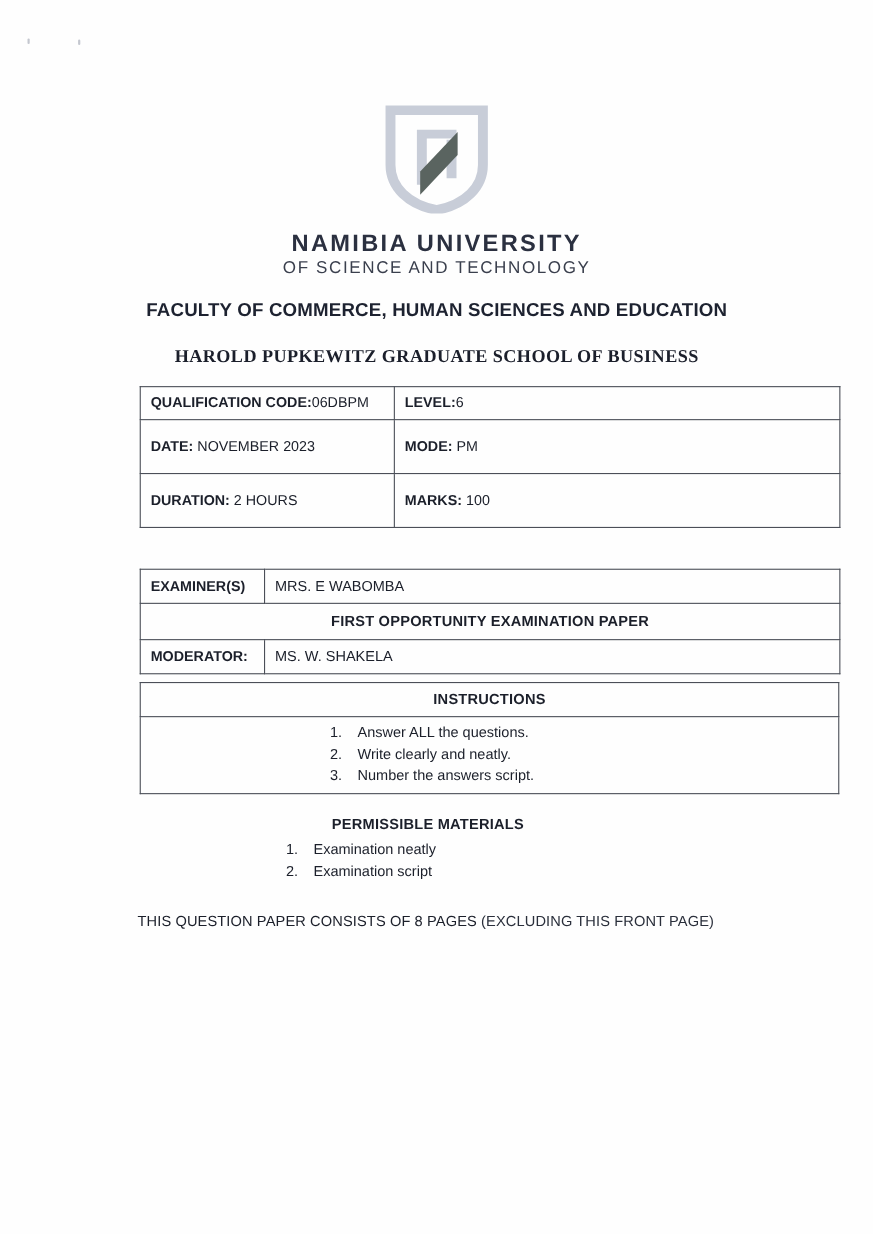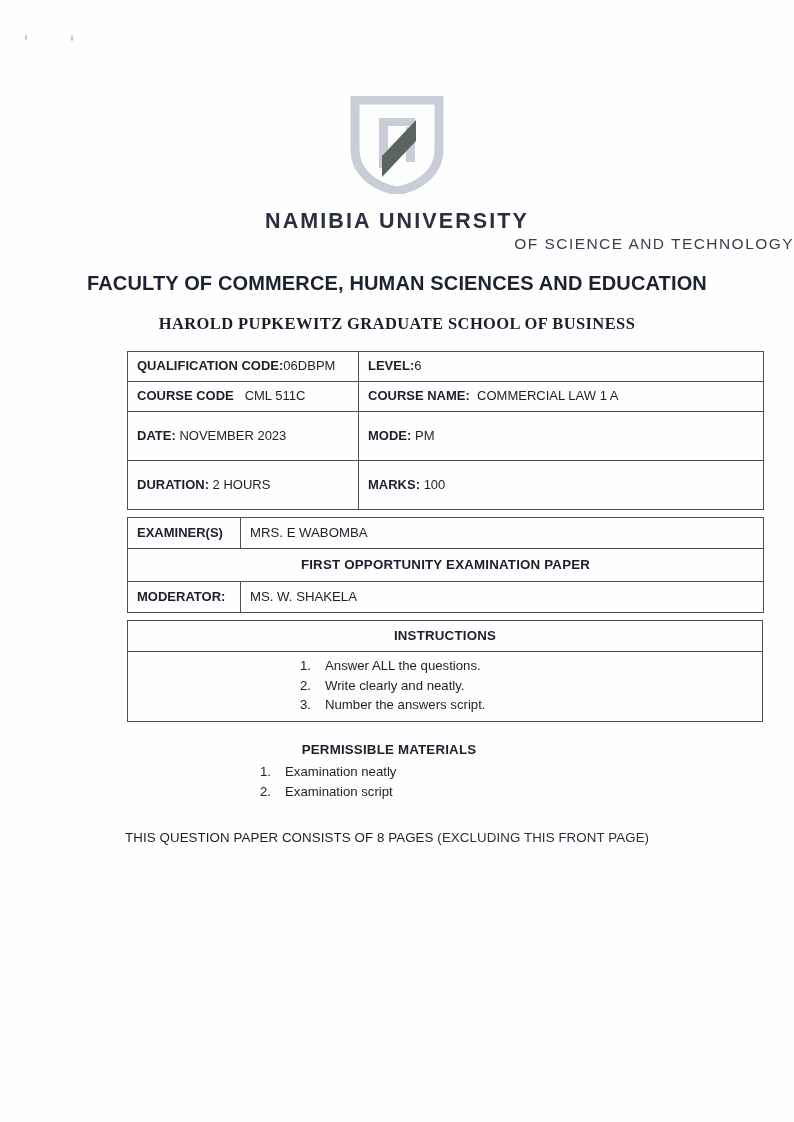--- a/index.html
+++ b/index.html
@@ -65,30 +65,29 @@
     white-space: nowrap;
   }
   .uni-sub {
     font-size: 15.5px;
     font-weight: normal;
     letter-spacing: 1.45px;
     color: #3a3f4d;
     line-height: 1.2;
     margin-top: 2px;
     white-space: nowrap;
-    text-align: right;
   }
 
   
   .faculty {
     position: absolute;
     left: 0; right: 0;
     top: 272px;
     text-align: center;
-    font-size: 20px;
+    font-size: 17px;
     font-weight: bold;
     color: #1d2230;
     letter-spacing: 0.15px;
   }
   .school {
     position: absolute;
     left: 0; right: 0;
     top: 314px;
     text-align: center;
     font-family: "Liberation Serif", serif;
@@ -244,24 +243,20 @@
 
   <table class="tbl" id="details-table">
     <colgroup>
         <col style="width:231px">
         <col style="width:405px">
       </colgroup>
     <tbody>
       <tr>
         <td><span class="b">QUALIFICATION CODE:</span><span>06DBPM</span></td>
         <td><span class="b">LEVEL:</span><span>6</span></td>
-      </tr>
-      <tr>
-        <td><span class="b">COURSE CODE</span>&nbsp;&nbsp;&nbsp;<span>CML 511C</span></td>
-        <td><span class="b">COURSE NAME:</span>&nbsp;&nbsp;<span>COMMERCIAL LAW 1 A</span></td>
       </tr>
       <tr class="tall">
         <td><span class="b">DATE:</span>&nbsp;<span>NOVEMBER  2023</span></td>
         <td><span class="b">MODE:</span>&nbsp;<span>PM</span></td>
       </tr>
       <tr class="tall">
         <td><span class="b">DURATION:</span>&nbsp;<span>2 HOURS</span></td>
         <td><span class="b">MARKS:</span>&nbsp;<span>100</span></td>
       </tr>
     </tbody>

